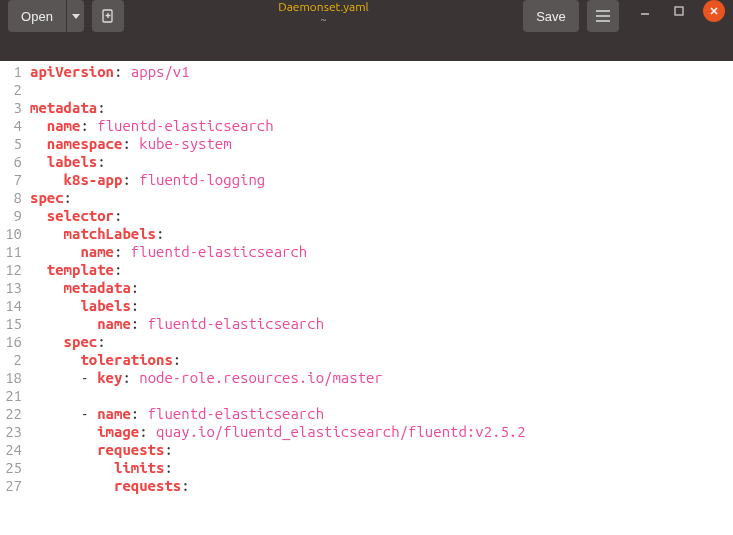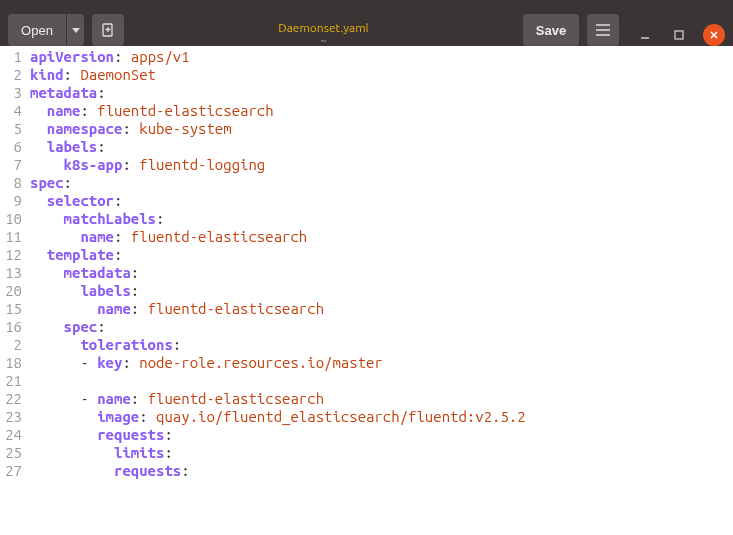--- a/index.html
+++ b/index.html
@@ -5,45 +5,45 @@
   * { margin: 0; padding: 0; box-sizing: border-box; }
   body {
     font-family: "Ubuntu", sans-serif;
     width: 733px;
     height: 535px;
     overflow: hidden;
     background: #ffffff;
   }
   .window { display: flex; flex-direction: column; height: 100%; }
   .titlebar {
-    height: 46px;
+    height: 61px;
     background: #3a3434;
     display: flex;
-    align-items: flex-end;
+    align-items: flex-start;
     padding: 0 8px;
     gap: 8px;
     color: #e8e6e3;
   }
   .btn {
     background: #5a5555;
     border: none;
     color: #eee;
     border-radius: 4px;
     height: 32px;
     display: flex;
     align-items: center;
     justify-content: center;
     font-size: 13px;
     cursor: pointer;
   }
   .btn-open { width: 58px; }
   .btn-drop { width: 18px; border-left: 1px solid #3a3434; margin-left: -8px; border-top-left-radius:0; border-bottom-left-radius:0;}
   .btn-open { border-top-right-radius:0; border-bottom-right-radius:0;}
   .btn-icon { width: 32px; }
-  .btn-save { width: 56px; font-weight: bold; }
+  .btn-save { width: 56px; }
   .title-center {
     flex: 1;
     text-align: center;
     display: flex;
     flex-direction: column;
     align-items: center;
     justify-content: center;
     line-height: 1.1;
   }
   .title-center .title { font-weight: normal; font-size: 12px; color: #eab308; }
@@ -62,22 +62,22 @@
   }
   .line { display: flex; white-space: pre; }
   .lnum {
     width: 30px;
     text-align: right;
     padding-right: 8px;
     color: #999;
     user-select: none;
     flex-shrink: 0;
   }
-  .tok-key { color: #8b5cf6; font-weight: bold; }
-  .tok-val { color: #c2410c; }
+  .tok-key { color: #ef4444; font-weight: bold; }
+  .tok-val { color: #ec4899; }
   .tok-punc { color: #333; }
   .tok-dash { color: #333; }
   svg { display: block; }
 </style>
 </head>
 <body>
 
 <div class="window">
 
   <div class="titlebar">
@@ -120,33 +120,33 @@
       <div class="wc wc-close">
         <svg width="10" height="10">
             <path d="M2 2 L8 8 M8 2 L2 8" stroke="#fff" stroke-width="1.6"></path>
           </svg>
       </div>
     </div>
   </div>
 
   <div class="editor" id="editor">
       <div class="line"><span class="lnum">1</span><span><span class="tok-key">apiVersion</span><span class="tok-punc">:</span> <span class="tok-val">apps/v1</span></span></div>
-      <div class="line"><span class="lnum">2</span><span><span class="tok-key">kind</span><span class="tok-punc">:</span> <span class="tok-val">DaemonSet</span></span></div>
+      <div class="line"><span class="lnum">2</span></div>
       <div class="line"><span class="lnum">3</span><span><span class="tok-key">metadata</span><span class="tok-punc">:</span></span></div>
       <div class="line"><span class="lnum">4</span><span>  <span class="tok-key">name</span><span class="tok-punc">:</span> <span class="tok-val">fluentd-elasticsearch</span></span></div>
       <div class="line"><span class="lnum">5</span><span>  <span class="tok-key">namespace</span><span class="tok-punc">:</span> <span class="tok-val">kube-system</span></span></div>
       <div class="line"><span class="lnum">6</span><span>  <span class="tok-key">labels</span><span class="tok-punc">:</span></span></div>
       <div class="line"><span class="lnum">7</span><span>    <span class="tok-key">k8s-app</span><span class="tok-punc">:</span> <span class="tok-val">fluentd-logging</span></span></div>
       <div class="line"><span class="lnum">8</span><span><span class="tok-key">spec</span><span class="tok-punc">:</span></span></div>
       <div class="line"><span class="lnum">9</span><span>  <span class="tok-key">selector</span><span class="tok-punc">:</span></span></div>
       <div class="line"><span class="lnum">10</span><span>    <span class="tok-key">matchLabels</span><span class="tok-punc">:</span></span></div>
       <div class="line"><span class="lnum">11</span><span>      <span class="tok-key">name</span><span class="tok-punc">:</span> <span class="tok-val">fluentd-elasticsearch</span></span></div>
       <div class="line"><span class="lnum">12</span><span>  <span class="tok-key">template</span><span class="tok-punc">:</span></span></div>
       <div class="line"><span class="lnum">13</span><span>    <span class="tok-key">metadata</span><span class="tok-punc">:</span></span></div>
-      <div class="line"><span class="lnum">20</span><span>      <span class="tok-key">labels</span><span class="tok-punc">:</span></span></div>
+      <div class="line"><span class="lnum">14</span><span>      <span class="tok-key">labels</span><span class="tok-punc">:</span></span></div>
       <div class="line"><span class="lnum">15</span><span>        <span class="tok-key">name</span><span class="tok-punc">:</span> <span class="tok-val">fluentd-elasticsearch</span></span></div>
       <div class="line"><span class="lnum">16</span><span>    <span class="tok-key">spec</span><span class="tok-punc">:</span></span></div>
       <div class="line"><span class="lnum">2</span><span>      <span class="tok-key">tolerations</span><span class="tok-punc">:</span></span></div>
       <div class="line"><span class="lnum">18</span><span>      <span class="tok-dash">- </span><span class="tok-key">key</span><span class="tok-punc">:</span> <span class="tok-val">node-role.resources.io/master</span></span></div>
       <div class="line"><span class="lnum">21</span></div>
       <div class="line"><span class="lnum">22</span><span>      <span class="tok-dash">- </span><span class="tok-key">name</span><span class="tok-punc">:</span> <span class="tok-val">fluentd-elasticsearch</span></span></div>
       <div class="line"><span class="lnum">23</span><span>        <span class="tok-key">image</span><span class="tok-punc">:</span> <span class="tok-val">quay.io/fluentd_elasticsearch/fluentd:v2.5.2</span></span></div>
       <div class="line"><span class="lnum">24</span><span>        <span class="tok-key">requests</span><span class="tok-punc">:</span></span></div>
       <div class="line"><span class="lnum">25</span><span>          <span class="tok-key">limits</span><span class="tok-punc">:</span></span></div>
       <div class="line"><span class="lnum">27</span><span>          <span class="tok-key">requests</span><span class="tok-punc">:</span></span></div>

